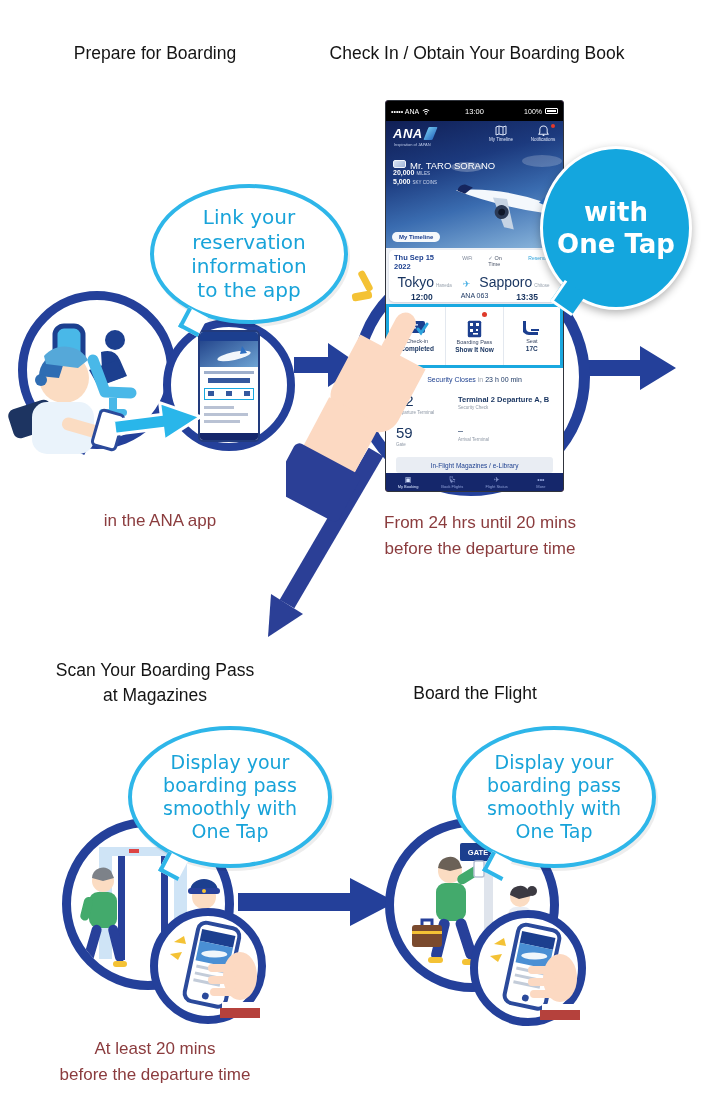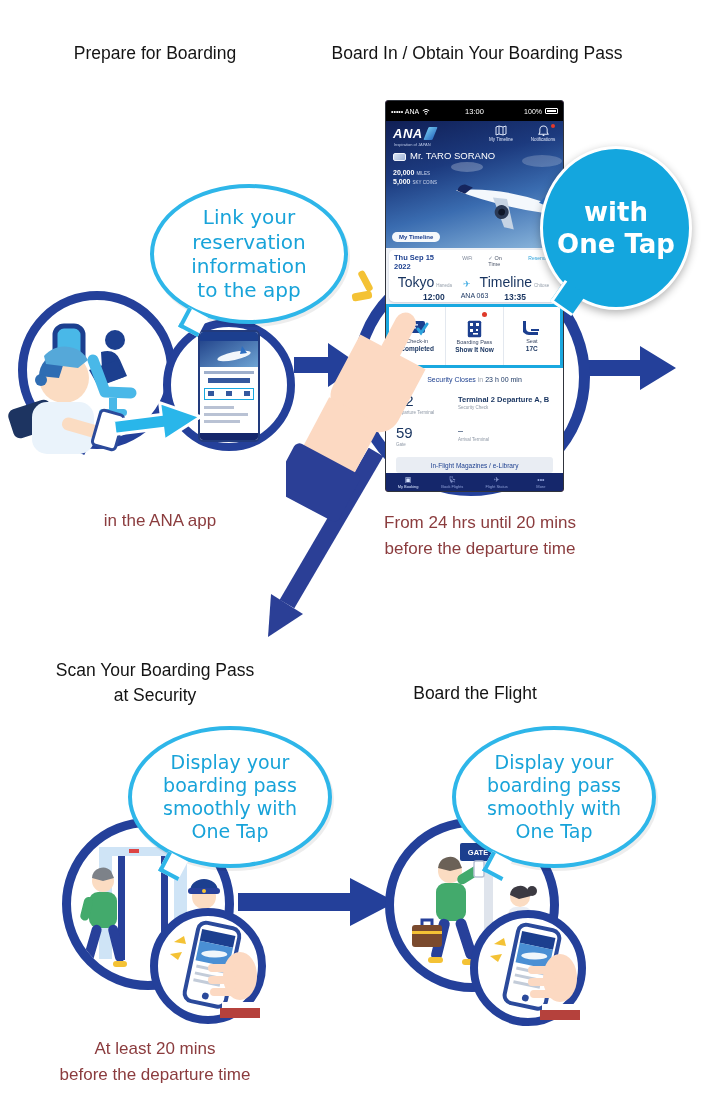--- a/index.html
+++ b/index.html
@@ -20,37 +20,37 @@
 .phone{position:absolute;left:385px;top:100px;width:179px;height:392px;background:#701a75;border:1px solid #30343c;border-radius:3px;overflow:hidden;z-index:2;font-family:"Liberation Sans",sans-serif}
 .p-status{position:absolute;left:0;top:0;width:100%;height:20px;background:#000;color:#fff;font-size:7px;display:flex;align-items:center;padding:0 5px}
 .p-time{position:absolute;left:0;right:0;text-align:center;font-size:7.5px}
 .p-batt{width:13px;height:6px;border:1px solid #fff;border-radius:1px;margin-left:3px;position:relative}
 .p-batt::after{content:"";position:absolute;left:1px;top:1px;bottom:1px;width:9px;background:#fff}
 .p-hero{position:absolute;left:0;top:20px;width:100%;height:127px;background:linear-gradient(165deg,#101f55 0%,#1c3a7e 34%,#3a6cb0 62%,#8fbade 100%);overflow:hidden}
 .p-logo{position:absolute;left:7px;top:5px;color:#fff;font-size:13px;font-weight:bold;font-style:italic;letter-spacing:.5px;display:flex;align-items:center}
 .p-slash{display:inline-block;width:9px;height:13px;background:linear-gradient(120deg,#6fc5ee,#2d6fc2);transform:skewX(-22deg);margin-left:3px;border-radius:1px}
 .p-tag{position:absolute;left:8px;top:21px;color:#b9c6e6;font-size:4px}
 .p-hicon{position:absolute;top:4px;text-align:center;color:#dfe7fa;font-size:4.5px;width:36px}
-.p-name{position:absolute;left:7px;top:29px;color:#fff;font-size:9.5px;display:flex;align-items:flex-end}
+.p-name{position:absolute;left:7px;top:39px;color:#fff;font-size:9.5px;display:flex;align-items:flex-start}
 .p-card{width:13px;height:8px;border-radius:2px;background:linear-gradient(135deg,#d8e4f4,#9fb4d8);margin-right:4px;border:1px solid #f0f4fb}
 .p-miles{position:absolute;left:7px;top:47px;color:#fff;font-size:7px;font-weight:bold;line-height:1.3}
 .p-miles small{font-weight:normal;font-size:4.5px;color:#cfd9ef}
 .p-pill{position:absolute;left:6px;bottom:6px;background:rgba(255,255,255,.94);color:#1c3f8f;font-size:6px;padding:2px 7px;border-radius:8px;font-weight:bold}
 .p-card1{position:absolute;left:0;top:147px;width:100%;height:56px;background:#eef1f6;padding:2px 3px}
 .p-card1-in{background:#fff;border-radius:5px;height:100%;box-shadow:0 1px 2px rgba(20,40,90,.15);padding:3px 5px;position:relative}
 .p-row1{display:flex;align-items:baseline;gap:16px}
 .p-date{color:#1c3f8f;font-size:7.5px;font-weight:bold}
 .p-wifi{color:#7c8698;font-size:5px}
 .p-ontime{color:#4a5468;font-size:5.5px}
 .p-resv{color:#2da3dc;font-size:5px;margin-left:auto}
 .p-route{display:flex;justify-content:center;align-items:baseline;margin-top:3px}
 .p-city{color:#17335f;font-size:14px}
 .p-citysub{color:#97a1ad;font-size:4.5px;margin:0 2px}
 .p-rplane{color:#4ab0e4;font-size:9px;margin:0 9px}
-.p-times{display:flex;justify-content:center;gap:16px;margin-top:2px;color:#17335f}
+.p-times{display:flex;justify-content:center;gap:28px;margin-top:2px;color:#17335f}
 .p-actions{position:absolute;left:0;top:203px;width:100%;height:64px;background:#fff;border:3px solid #19a8e0;display:flex;z-index:3}
 .p-act{flex:1;display:flex;flex-direction:column;align-items:center;justify-content:center;position:relative;gap:1px}
 .p-act+.p-act{border-left:1px solid #e3e8ef}
 .p-act .l1{font-size:5.5px;color:#3c4a66}
 .p-act .l2{font-size:6.5px;color:#17335f;font-weight:bold}
 .p-reddot{position:absolute;top:5px;right:16px;width:5px;height:5px;border-radius:50%;background:#de3a2a}
 .p-card2{position:absolute;left:0;top:267px;width:100%;height:107px;background:#fff}
 .p-sec{position:absolute;left:0;top:8px;width:100%;text-align:center;font-size:7px}
 .p-sec .a{color:#1c3f8f}.p-sec .b{color:#9aa3b0}.p-sec .c{color:#17335f}
 .p-big{color:#17335f;font-size:15px}
@@ -64,21 +64,21 @@
 
 .spark{position:absolute;background:#f4c235}
 .gate-sign{position:absolute;background:#1c3f8f;color:#fff;font-weight:bold;font-size:7.5px;display:flex;align-items:center;justify-content:center;border-radius:2px}
 </style>
 </head>
 <body>
 
 <div id="canvas">
 
   <div class="heading" style="left:20px;top:41px;width:270px">Prepare for Boarding</div>
-  <div class="heading" style="left:312px;top:41px;width:330px">Board In / Obtain Your Boarding Pass</div>
+  <div class="heading" style="left:312px;top:41px;width:330px">Check In / Obtain Your Boarding Book</div>
 
   <div class="bubble" style="left:150px;top:184px;width:198px;height:140px;font-size:20px;line-height:1.22">
     <div>Link your</div>
     <div>reservation</div>
     <div>information</div>
     <div>to the app</div>
     <div class="tail" style="left:28px;bottom:-13px"></div>
   </div>
 
   <div class="abs" style="left:62px;top:420px;width:30px;height:30px;background:#24409a;transform:rotate(25deg);z-index:1"></div>
@@ -194,21 +194,21 @@
         <div class="p-row1">
           <span class="p-date">Thu Sep 15 2022</span>
           <span class="p-wifi">WiFi</span>
           <span class="p-ontime"><span style="color:#7c8698">✓</span> <span>On Time</span></span>
           <span class="p-resv">Reservation</span>
         </div>
         <div class="p-route">
           <span class="p-city">Tokyo</span>
           <span class="p-citysub">Haneda</span>
           <span class="p-rplane">✈</span>
-          <span class="p-city">Timeline</span>
+          <span class="p-city">Sapporo</span>
           <span class="p-citysub">Chitose</span>
         </div>
         <div class="p-times">
           <span style="font-size:8.5px;font-weight:bold">12:00</span>
           <span style="font-size:7px">ANA 063</span>
           <span style="font-size:8.5px;font-weight:bold">13:35</span>
         </div>
       </div>
     </div>
     <div class="p-actions">
@@ -318,21 +318,21 @@
     <div>before the departure time</div>
   </div>
 
   <svg class="abs" style="left:235px;top:448px;z-index:1" width="165" height="212" viewBox="0 0 165 212">
     <path d="M141,4 L52,156" stroke="#2b3f96" stroke-width="17"></path>
     <polygon points="33,189 36,146 68,166" fill="#2b3f96"></polygon>
   </svg>
 
   <div class="heading" style="left:20px;top:658px;width:270px">
     <div>Scan Your Boarding Pass</div>
-    <div>at Security</div>
+    <div>at Magazines</div>
   </div>
   <div class="heading" style="left:340px;top:681px;width:270px">Board the Flight</div>
 
   <div class="bubble" style="left:128px;top:726px;width:204px;height:142px;font-size:19px;line-height:1.22">
     <div>Display your</div>
     <div>boarding pass</div>
     <div>smoothly with</div>
     <div>One Tap</div>
     <div class="tail" style="left:30px;bottom:-13px"></div>
   </div>

